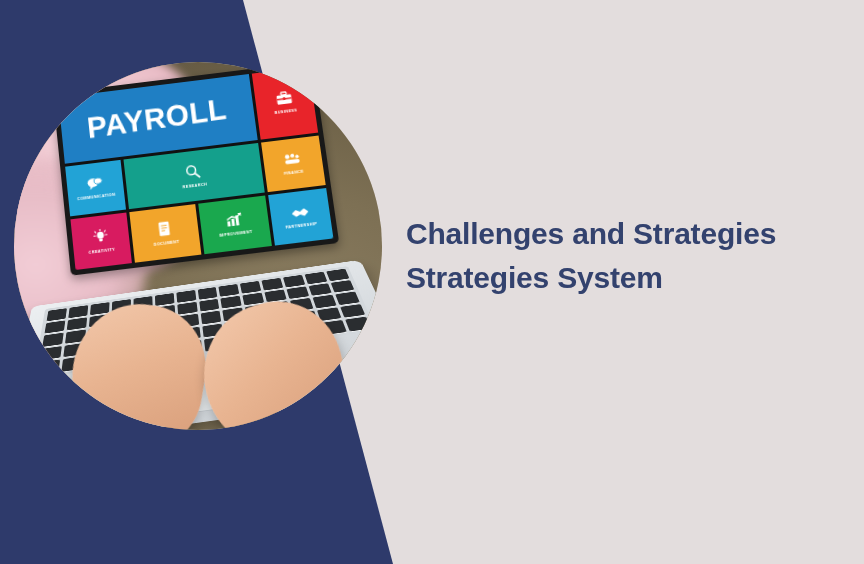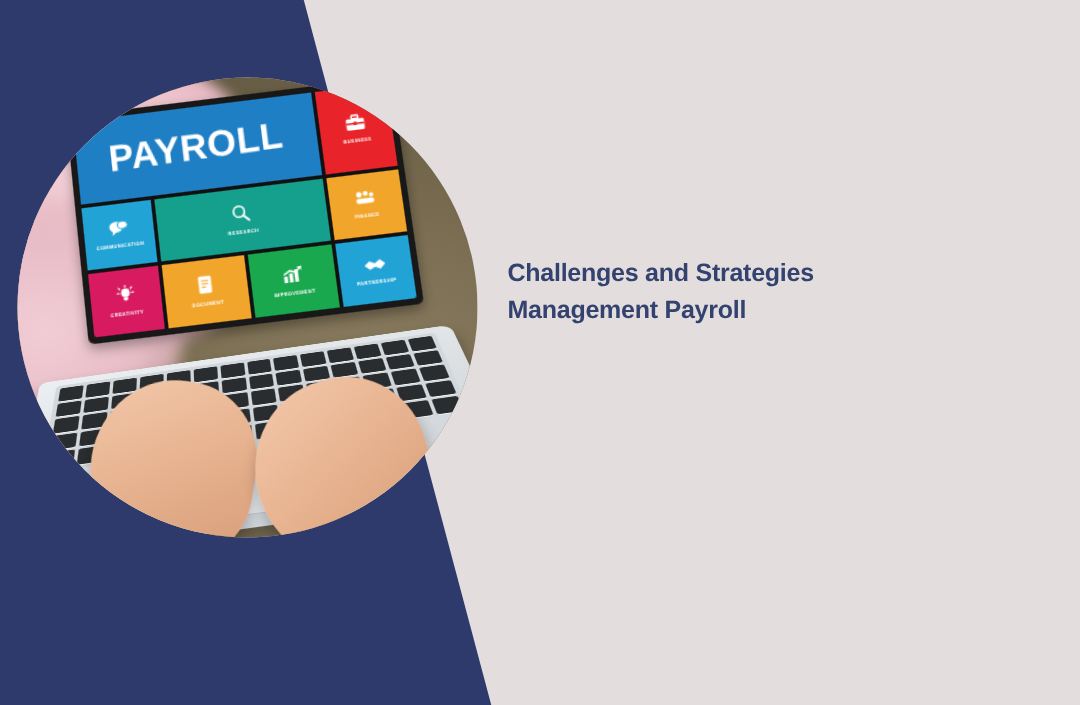--- a/index.html
+++ b/index.html
@@ -112,21 +112,21 @@
         box-shadow:0 6px 12px rgba(0,0,0,.25);}
   .hand-l{left:18px;top:226px;width:132px;height:142px;
           transform:rotate(18deg);}
   .hand-r{left:148px;top:246px;width:140px;height:148px;
           transform:rotate(-6deg);}
 
   
   .headline{
     position:absolute;left:406px;top:192px;width:430px;
     color:#33426e;
-    font-size:20px;font-weight:800;line-height:1.45;
+    font-size:30px;font-weight:800;line-height:1.45;
     letter-spacing:-.2px;
   }
   .headline .ln{display:block;white-space:nowrap;}
 </style>
 </head>
 <body>
 
 <div class="banner">
 
   <svg class="wedge" viewBox="0 0 864 564" preserveAspectRatio="none">
@@ -337,16 +337,16 @@
 
         <div class="hand hand-l"></div>
         <div class="hand hand-r"></div>
 
       </div>
     </div>
   </div>
 
   <h1 class="headline">
     <span class="ln">Challenges and Strategies</span>
-    <span class="ln">Management Payroll</span>
+    <span class="ln">Strategies System</span>
   </h1>
 
 </div>
 
 </body></html>

